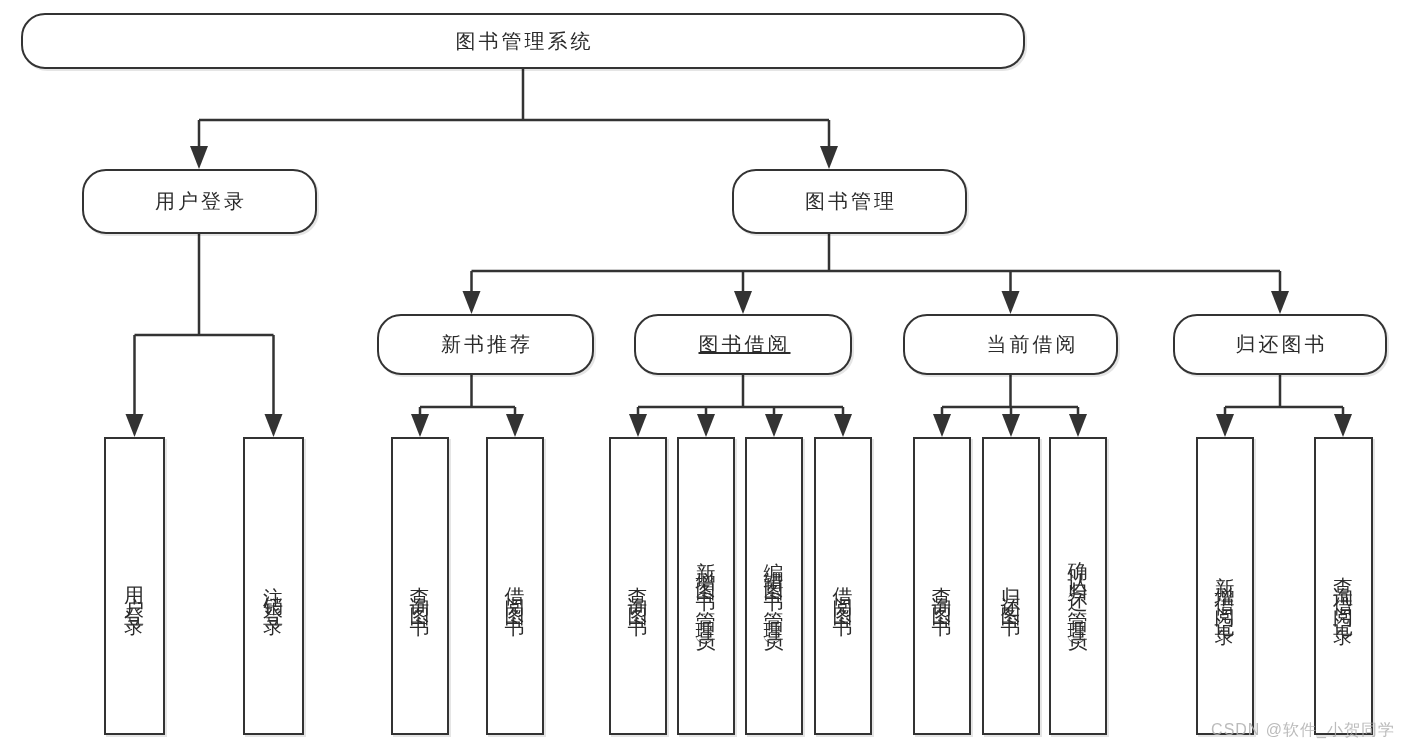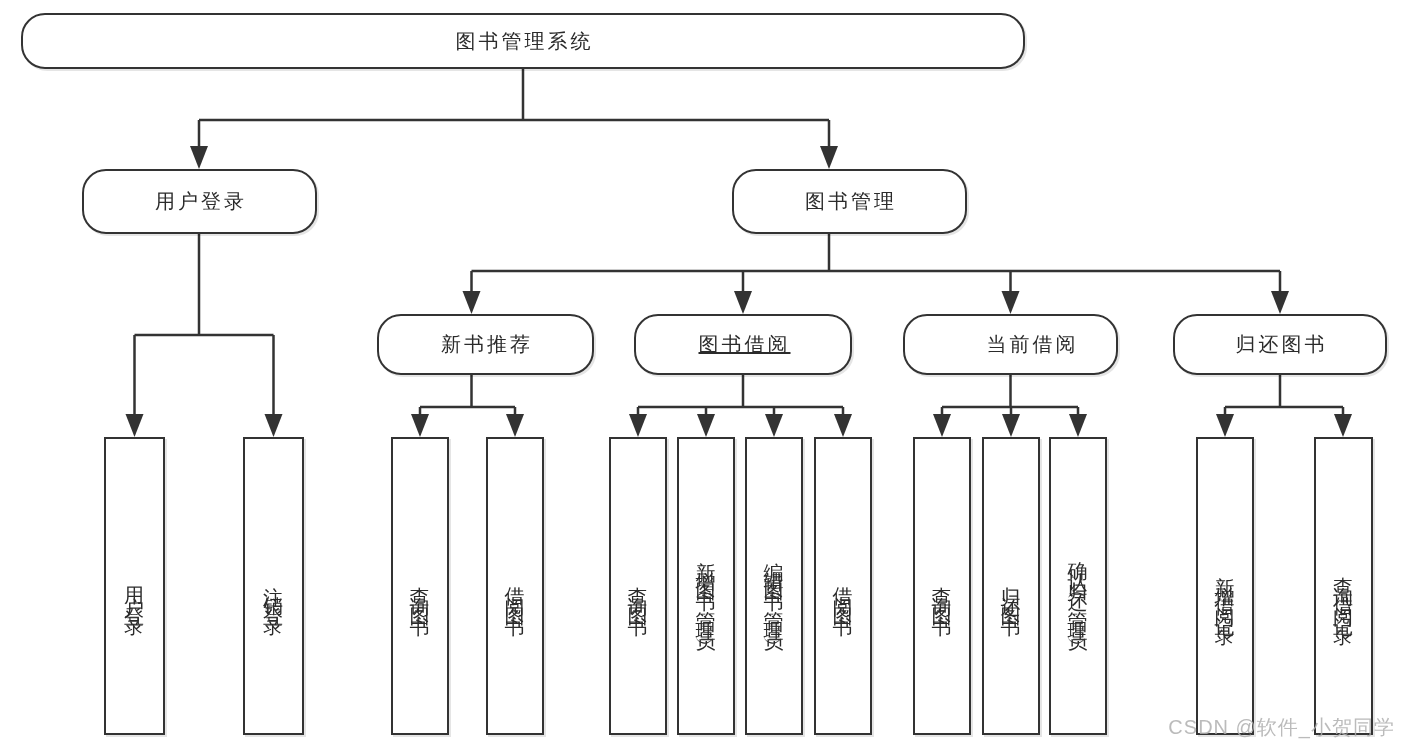--- a/index.html
+++ b/index.html
@@ -45,21 +45,21 @@
     text-orientation: mixed;
     font-size: 20px;
     letter-spacing: 10px;
     line-height: 1;
     padding-top: 10px;
   }
   #watermark {
     position: absolute;
     right: 10px;
     bottom: 6px;
-    font-size: 20px;
+    font-size: 16px;
     color: rgba(175,175,175,0.85);
     letter-spacing: 1px;
     white-space: nowrap;
     z-index: 5;
   }
 </style>
 </head>
 <body>
 
 <div id="canvas">

